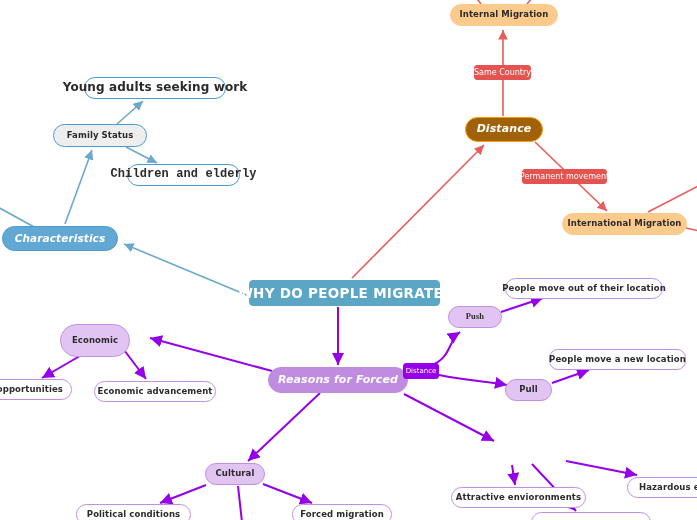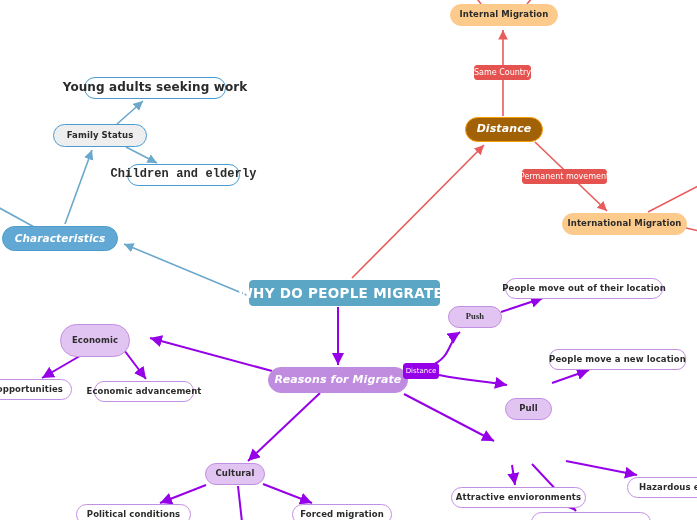--- a/index.html
+++ b/index.html
@@ -193,35 +193,35 @@
   <div class="node n-blue-leaf" style="left:84px; top:77px; width:142px; height:22px;">Young adults seeking work</div>
 
   <div class="node n-blue-leaf" style="left:127px; top:164px; width:113px; height:22px;font-family:Liberation Mono, monospace;">Children and elderly</div>
 
   <div class="node n-orange-main" style="left:465px; top:117px; width:78px; height:25px;">Distance</div>
 
   <div class="node n-orange-sub" style="left:450px; top:4px; width:108px; height:22px;text-align:right;">Internal Migration</div>
 
   <div class="node n-orange-sub" style="left:562px; top:213px; width:125px; height:22px;">International Migration</div>
 
-  <div class="node n-purple-main" style="left:268px; top:367px; width:140px; height:26px;">Reasons for Migrate</div>
+  <div class="node n-purple-main" style="left:268px; top:367px; width:140px; height:26px;">Reasons for Forced</div>
 
   <div class="node n-purple-sub" style="left:448px; top:306px; width:54px; height:22px;font-family:Liberation Serif, serif;">Push</div>
 
-  <div class="node n-purple-sub" style="left:505px; top:398px; width:47px; height:22px;">Pull</div>
+  <div class="node n-purple-sub" style="left:505px; top:379px; width:47px; height:22px;">Pull</div>
 
   <div class="node n-purple-leaf" style="left:505px; top:278px; width:158px; height:21px;">People move out of their location</div>
 
   <div class="node n-purple-leaf" style="left:549px; top:349px; width:137px; height:21px;border-radius:9px;">People move a new location</div>
 
   <div class="node n-purple-sub" style="left:60px; top:324px; width:70px; height:33px;">Economic</div>
 
   <div class="node n-purple-leaf" style="left:-45px; top:379px; width:117px; height:21px; justify-content:flex-end; padding-right:8px;">opportunities</div>
 
-  <div class="node n-purple-leaf" style="left:94px; top:381px; width:100px; height:21px;border-radius:10px;">Economic advancement</div>
+  <div class="node n-purple-leaf" style="left:94px; top:381px; width:122px; height:21px;">Economic advancement</div>
 
   <div class="node n-purple-sub" style="left:205px; top:463px; width:60px; height:22px;">Cultural</div>
 
   <div class="node n-purple-leaf" style="left:76px; top:504px; width:115px; height:21px;">Political conditions</div>
 
   <div class="node n-purple-leaf" style="left:292px; top:504px; width:100px; height:21px;">Forced migration</div>
 
 
   <div class="node n-purple-leaf" style="left:451px; top:487px; width:135px; height:21px;">Attractive envioronments</div>
 

